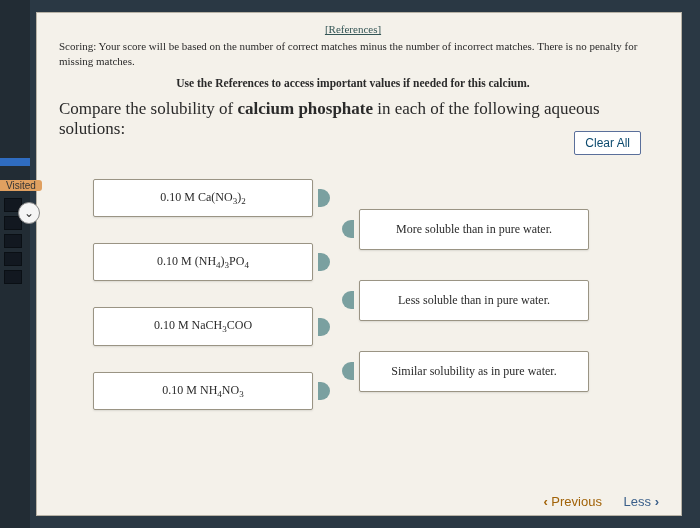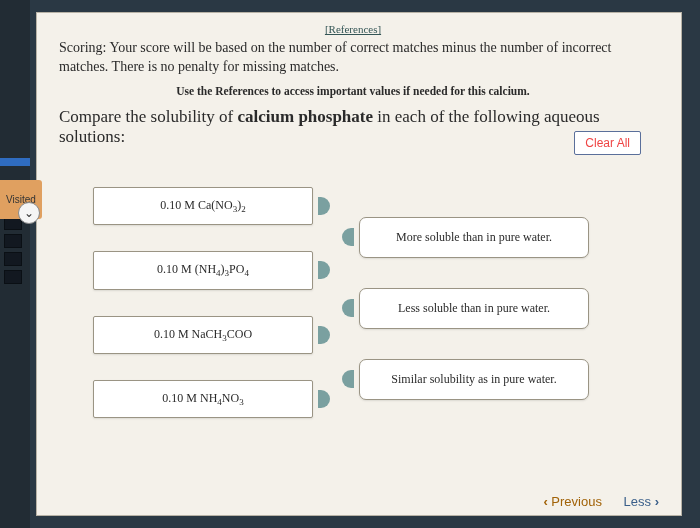--- a/index.html
+++ b/index.html
@@ -8,21 +8,21 @@
 
   
   .rail { width: 30px; height: 100%; background: #222c34; position: relative; }
   .rail-blocks { position: absolute; top: 198px; left: 4px; width: 18px; }
   .rail-blocks div { width: 18px; height: 14px; margin-bottom: 4px; background: #121820; border: 1px solid #0a0f14; }
   .rail-blue { position: absolute; top: 158px; left: 0; width: 30px; height: 8px; background: #2f6cc0; }
 
   .tag-visited {
     position: absolute; top: 180px; left: 0;
     background: #e0a060; color: #333; font-size: 10px;
-    padding: 14px 6px; border-radius: 0 3px 3px 0;
+    padding: 0 6px; border-radius: 0 3px 3px 0;
     font-family: Arial, sans-serif; z-index: 50;
   }
   .round-btn {
     position: absolute; top: 202px; left: 18px; width: 22px; height: 22px;
     border-radius: 50%; background: #f5f5f5; border: 1px solid #888;
     display: flex; align-items: center; justify-content: center;
     font-size: 12px; color: #333; z-index: 50;
   }
 
   .page {
@@ -33,30 +33,30 @@
     position: relative;
     padding: 10px 34px 0 22px;
     font-size: 11.5px;
     color: #2a2a2a;
     overflow: hidden;
   }
 
   .ref-link { text-align: center; color: #355; font-size: 11px; margin-bottom: 4px; }
   .ref-link span { text-decoration: underline; }
 
-  .scoring { font-size: 14px; line-height: 1.35; margin-bottom: 8px; }
+  .scoring { font-size: 11px; line-height: 1.35; margin-bottom: 8px; }
 
   .use-ref { text-align: center; font-weight: bold; font-size: 11.5px; margin: 4px 0 10px 0; }
 
   .prompt { font-size: 17px; margin-bottom: 14px; }
   .prompt b { font-weight: bold; }
 
   .clear-all {
     position: absolute; right: 40px; top: 118px;
-    background: #fff; border: 1px solid #5a6f9a; color: #ef4444;
+    background: #fff; border: 1px solid #5a6f9a; color: #0c4a6e;
     font-family: Arial, sans-serif; font-size: 12px;
     padding: 4px 10px; border-radius: 2px; cursor: pointer;
   }
 
   .workarea { position: relative; height: 330px; margin-top: 40px; text-decoration: underline; }
 
   .source-col { position: absolute; left: 34px; top: 0; width: 220px; }
   .target-col { position: absolute; left: 300px; top: 30px; width: 230px; }
 
   .tile {
@@ -66,21 +66,21 @@
     box-shadow: 0 1px 2px rgba(0,0,0,0.1);
   }
   .tile.src::after {
     content: ""; position: absolute; right: -18px; top: 50%; transform: translateY(-50%);
     width: 12px; height: 18px; background: #7aa0a0; border-radius: 0 9px 9px 0;
   }
   .tile.tgt::before {
     content: ""; position: absolute; left: -18px; top: 50%; transform: translateY(-50%);
     width: 12px; height: 18px; background: #7aa0a0; border-radius: 9px 0 0 9px;
   }
-  .tile.tgt { margin-bottom: 30px; padding: 12px 8px; border-radius: 7px; }
+  .tile.tgt { margin-bottom: 30px; padding: 12px 8px; }
 
   sub { font-size: 0.75em; vertical-align: sub; }
 
   .nav {
     position: absolute; right: 22px; bottom: 6px;
     font-family: Arial, sans-serif; font-size: 13px; color: #3a5f8a;
   }
   .nav span { cursor: pointer; }
   .chev { font-weight: bold; }
   .prev { margin-right: 18px; color: #a16207; }

